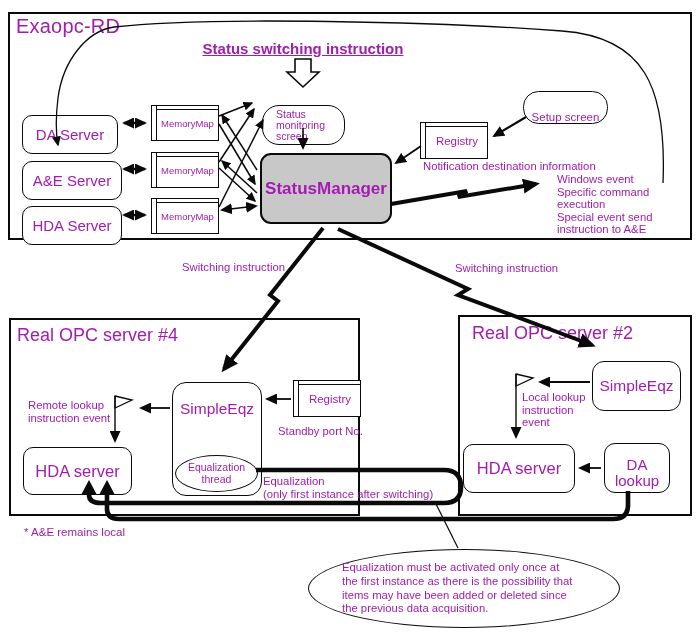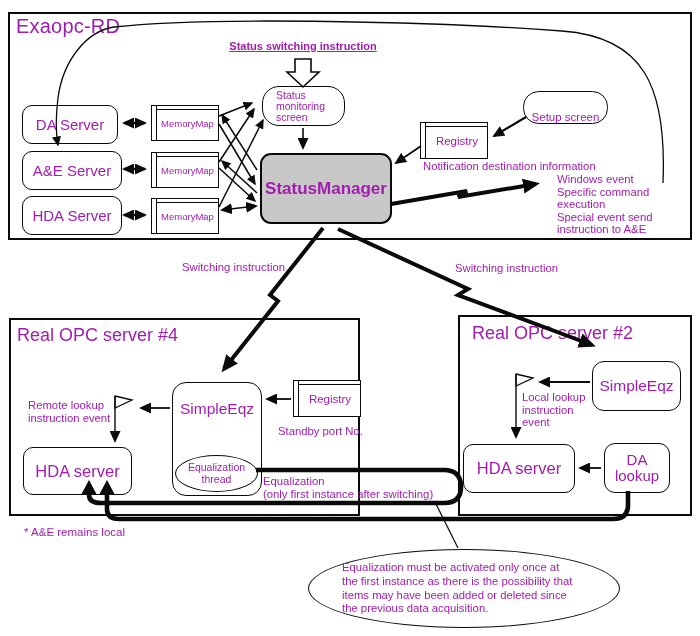--- a/index.html
+++ b/index.html
@@ -7,44 +7,44 @@
          font-family:"Liberation Sans","DejaVu Sans",sans-serif;color:#a21caf;}
   .cbox{position:absolute;border:2.4px solid #0a0a0a;background:transparent;}
   .rbox{position:absolute;border:1.6px solid #0a0a0a;border-radius:10px;background:#fff;
         display:flex;align-items:center;justify-content:center;text-align:center;}
   .mm{position:absolute;border:1.4px solid #0a0a0a;background:#fff;
       display:flex;align-items:center;justify-content:center;}
   .mm .spine-v{position:absolute;left:3.5px;top:0;bottom:0;width:1.2px;background:#0a0a0a;}
   .mm .spine-h{position:absolute;left:3.5px;right:0;top:3px;height:1.2px;background:#0a0a0a;}
   .lbl{position:absolute;white-space:pre-line;}
   .f11{font-size:11.3px;line-height:12.6px;}
-  .f15{font-size:15px;}
+  .f15{font-size:15px;margin-top:10px;}
   .big-title{font-size:20px;letter-spacing:.2px;}
   .sec-title{font-size:18px;}
-  .sw-title{font-size:11px;font-weight:700;text-align:center;text-decoration:underline;}
+  .sw-title{font-size:15px;font-weight:700;text-align:center;text-decoration:underline;}
   .sm-box{position:absolute;border:2px solid #0a0a0a;border-radius:11px;
           display:flex;align-items:center;justify-content:center;
           font-size:17px;font-weight:600;}
   .stadium{position:absolute;border:1.5px solid #0a0a0a;border-radius:17px;background:#fff;}
   .ellipse{position:absolute;border:1.5px solid #0a0a0a;border-radius:50%;background:#fff;
            display:flex;align-items:center;justify-content:center;text-align:center;}
   svg.overlay{position:absolute;left:0;top:0;pointer-events:none;}
   .ln{stroke:#0a0a0a;fill:none;}
 </style>
 </head>
 <body>
 
 <div class="stage">
 
   <div class="cbox" style="left:8px;top:12px;width:680px;height:224px;"></div>
   <div class="lbl big-title" style="left:16px;top:15px;">Exaopc-RD</div>
 
   <div class="lbl sw-title" style="left:197px;top:40px;width:212px;">Status switching instruction</div>
 
-  <div class="stadium" style="left:262px;top:86px;width:81px;height:38px;text-decoration:underline;">
+  <div class="stadium" style="left:262px;top:105px;width:81px;height:38px;text-decoration:underline;">
     <div class="lbl" style="left:13px;top:3px;font-size:10.5px;line-height:10.8px;">Status
 monitoring
 screen</div>
   </div>
 
   <div class="rbox f15" style="left:22px;top:105px;width:94px;height:37px;">
     <span>DA Server</span>
   </div>
   <div class="rbox f15" style="left:22px;top:151px;width:98px;height:37px;">
     <span>A&amp;E Server</span>

